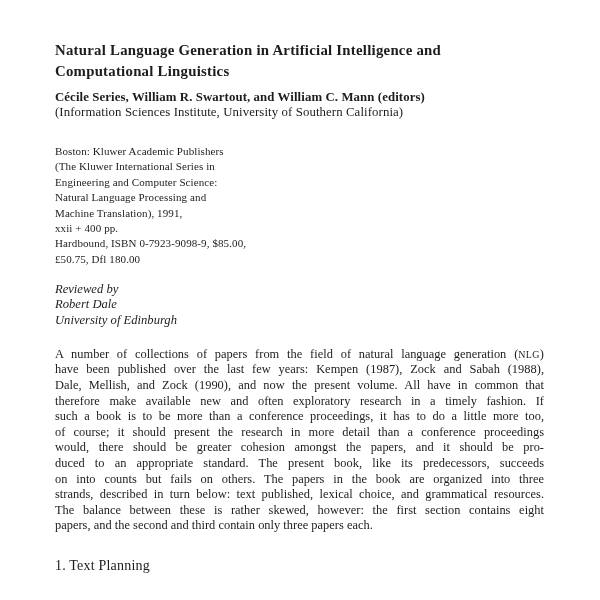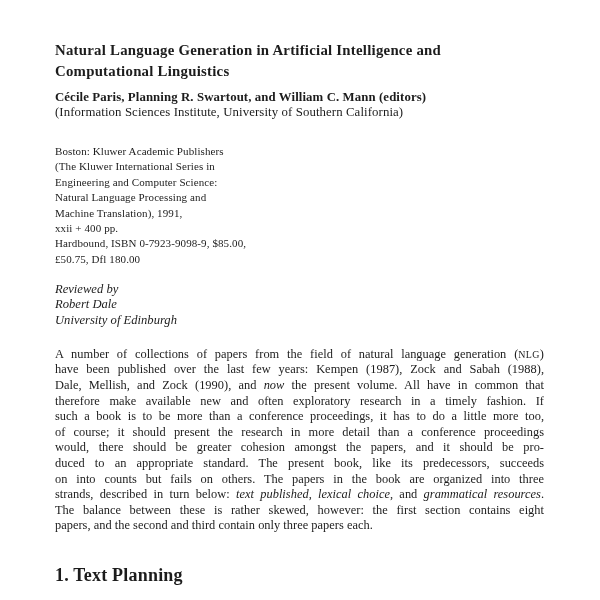--- a/index.html
+++ b/index.html
@@ -29,40 +29,40 @@
 
   .reviewer { margin-top:15px; font-style:italic; font-size:12.6px; line-height:15.2px; }
 
   .body-par {
     margin-top:19px; width:489px;
     font-size:12.4px; line-height:15.6px;
     letter-spacing:0.02px;
   }
   .rl { text-align:justify; text-align-last:justify; }
   .rl.last { text-align-last:left; }
-  .it { font-style:italic; }
+  .it { }
   .sc { font-size:0.8em; letter-spacing:0.04em; }
 
   .section-heading {
-    margin-top:34px; font-weight:bold; font-size:18px; line-height:15px;
+    margin-top:24px; font-weight:normal; font-size:14px; line-height:15px;
     letter-spacing:0.2px;
   }
 </style>
 </head>
 <body>
 
 <div class="page">
 
   <div class="book-title">
       <div class="line">Natural Language Generation in Artificial Intelligence and</div>
       <div class="line">Computational Linguistics</div>
     </div>
 
   <div class="byline">
-    <div class="line editors">Cécile Paris, Planning R. Swartout, and William C. Mann (editors)</div>
+    <div class="line editors">Cécile Series, William R. Swartout, and William C. Mann (editors)</div>
     <div class="line affiliation">(Information Sciences Institute, University of Southern California)</div>
   </div>
 
   <div class="pubinfo">
       <div class="line">Boston: Kluwer Academic Publishers</div>
       <div class="line">(The Kluwer International Series in</div>
       <div class="line">Engineering and Computer Science:</div>
       <div class="line">Natural Language Processing and</div>
       <div class="line">Machine Translation), 1991,</div>
       <div class="line">xxii + 400 pp.</div>

